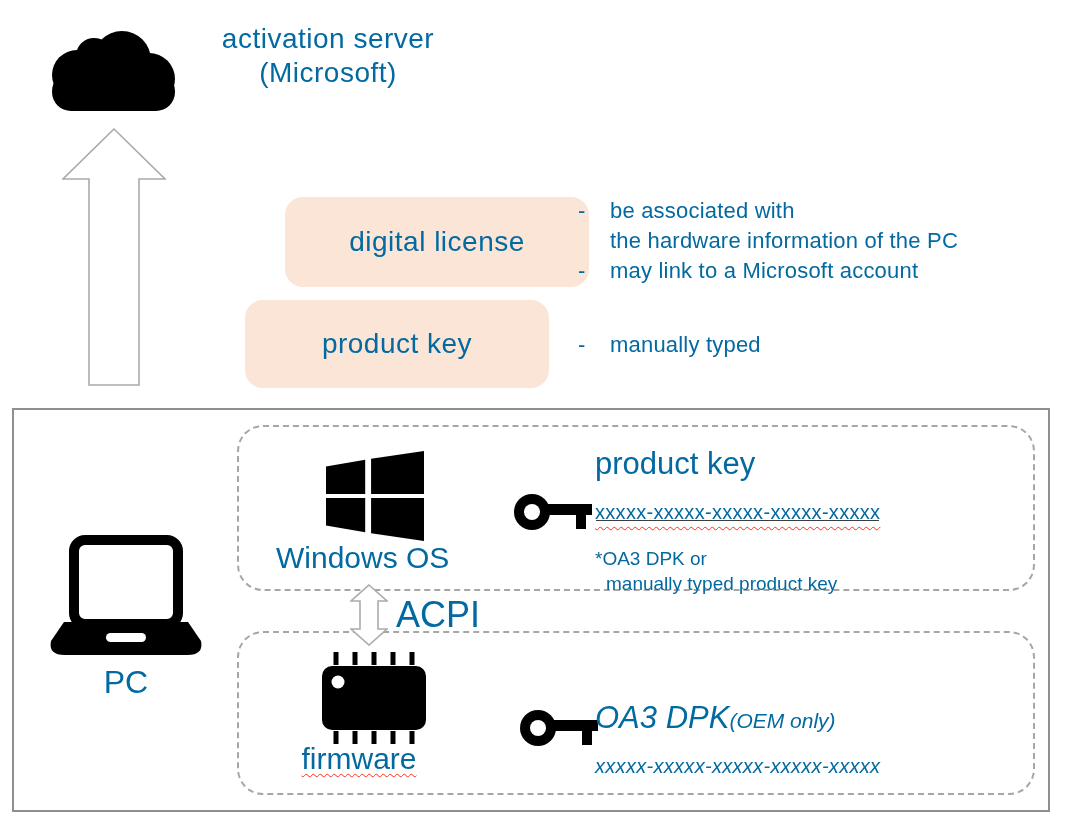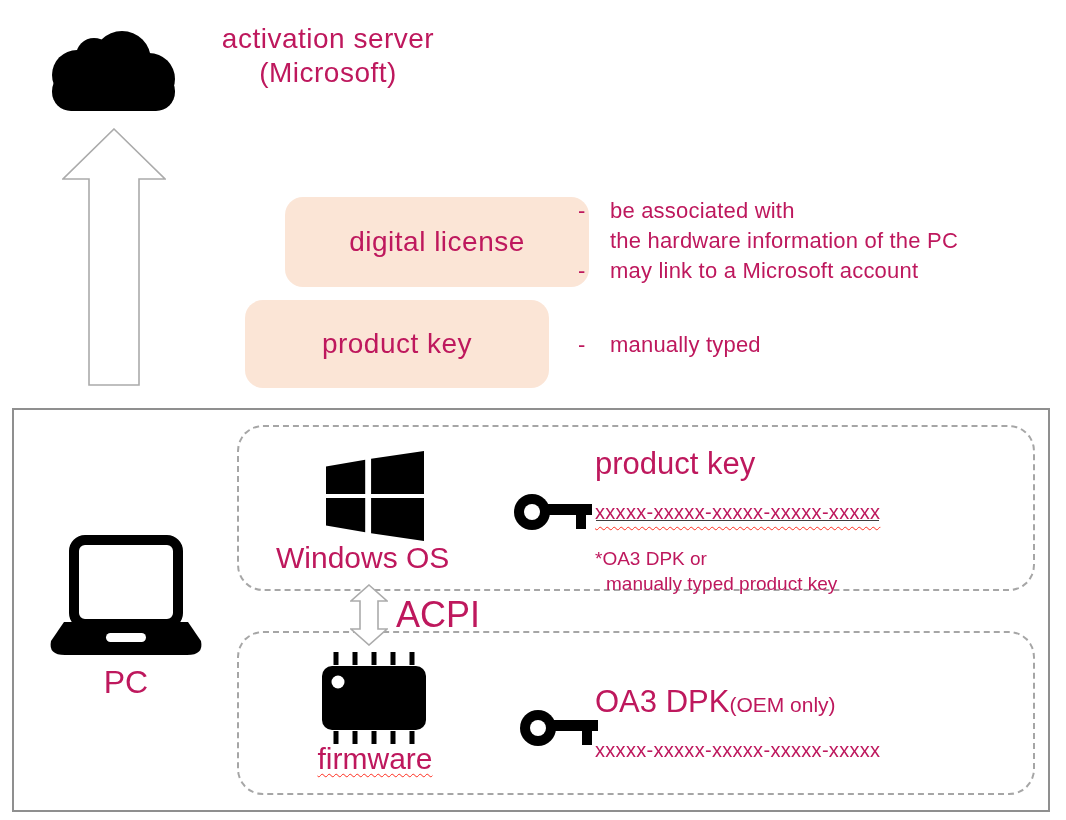--- a/index.html
+++ b/index.html
@@ -1,19 +1,19 @@
 <!DOCTYPE html>
 <html><head>
 <meta charset="utf-8">
 <style>
   * { margin:0; padding:0; box-sizing:border-box; }
   html,body { background:#ffffff; }
   .canvas {
     position:relative; width:1066px; height:820px; background:#ffffff;
-    font-family:"Liberation Sans","DejaVu Sans",sans-serif; color:#be185d;
+    font-family:"Liberation Sans","DejaVu Sans",sans-serif; color:#0369a1;
     overflow:hidden;
   }
   .abs { position:absolute; }
 
   
   .server-label { left:182px; top:22px; width:292px; text-align:center;
     font-size:28px; line-height:34px; letter-spacing:.5px; }
   .heading { left:188px; top:141px; font-size:28px; letter-spacing:.5px; }
 
   .method-box { width:304px; background:#fbe5d6; border-radius:18px;
@@ -31,25 +31,25 @@
 
   
   .outer-pc-box { left:12px; top:408px; width:1038px; height:404px;
     border:2px solid #8f8f8f; }
   .dashed-box { border:2px dashed #a6a6a6; border-radius:26px; }
   .windows-box { left:237px; top:425px; width:798px; height:166px; }
   .firmware-box { left:237px; top:631px; width:798px; height:164px; }
 
   .pc-label { left:48px; top:664px; width:156px; text-align:center; font-size:32px; }
   .windows-os-label { left:276px; top:541px; width:220px; text-align:left; font-size:30px; }
-  .firmware-label { left:300px; top:742px; width:150px; text-align:center; font-size:30px; }
+  .firmware-label { left:284px; top:742px; width:150px; text-align:center; font-size:30px; }
 
   .keyblock { display:flex; flex-direction:column; align-items:flex-start; }
   .wos-keyblock { left:595px; top:446px; }
-  .fw-keyblock { left:595px; top:684px; }
+  .fw-keyblock { left:595px; top:700px;font-style:italic; }
   .key-title-line { display:flex; align-items:baseline; white-space:nowrap; }
   .key-title { font-size:31px; }
   .key-title-paren { font-size:21px; }
   .key-value { font-size:20px; letter-spacing:.3px; margin-top:19px; white-space:nowrap; }
   .footnote { font-size:19px; margin-top:20px; white-space:nowrap; }
   .footnote2 { padding-left:11px; margin-top:3px; }
 
   .acpi-label { left:396px; top:594px; font-size:36px; }
 
   

